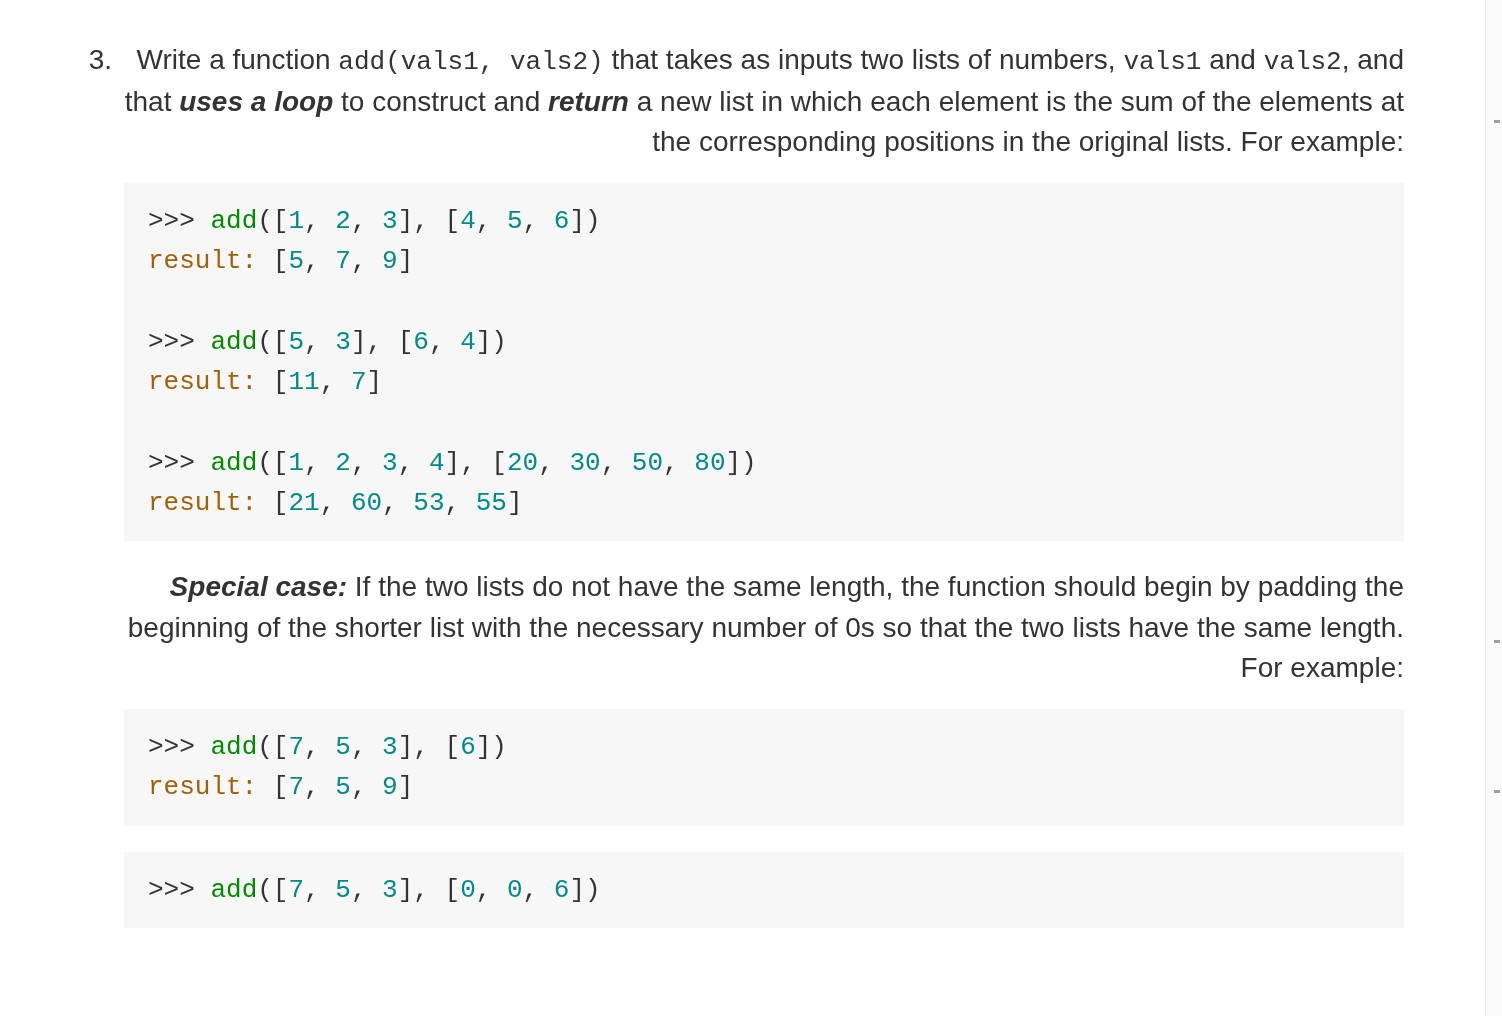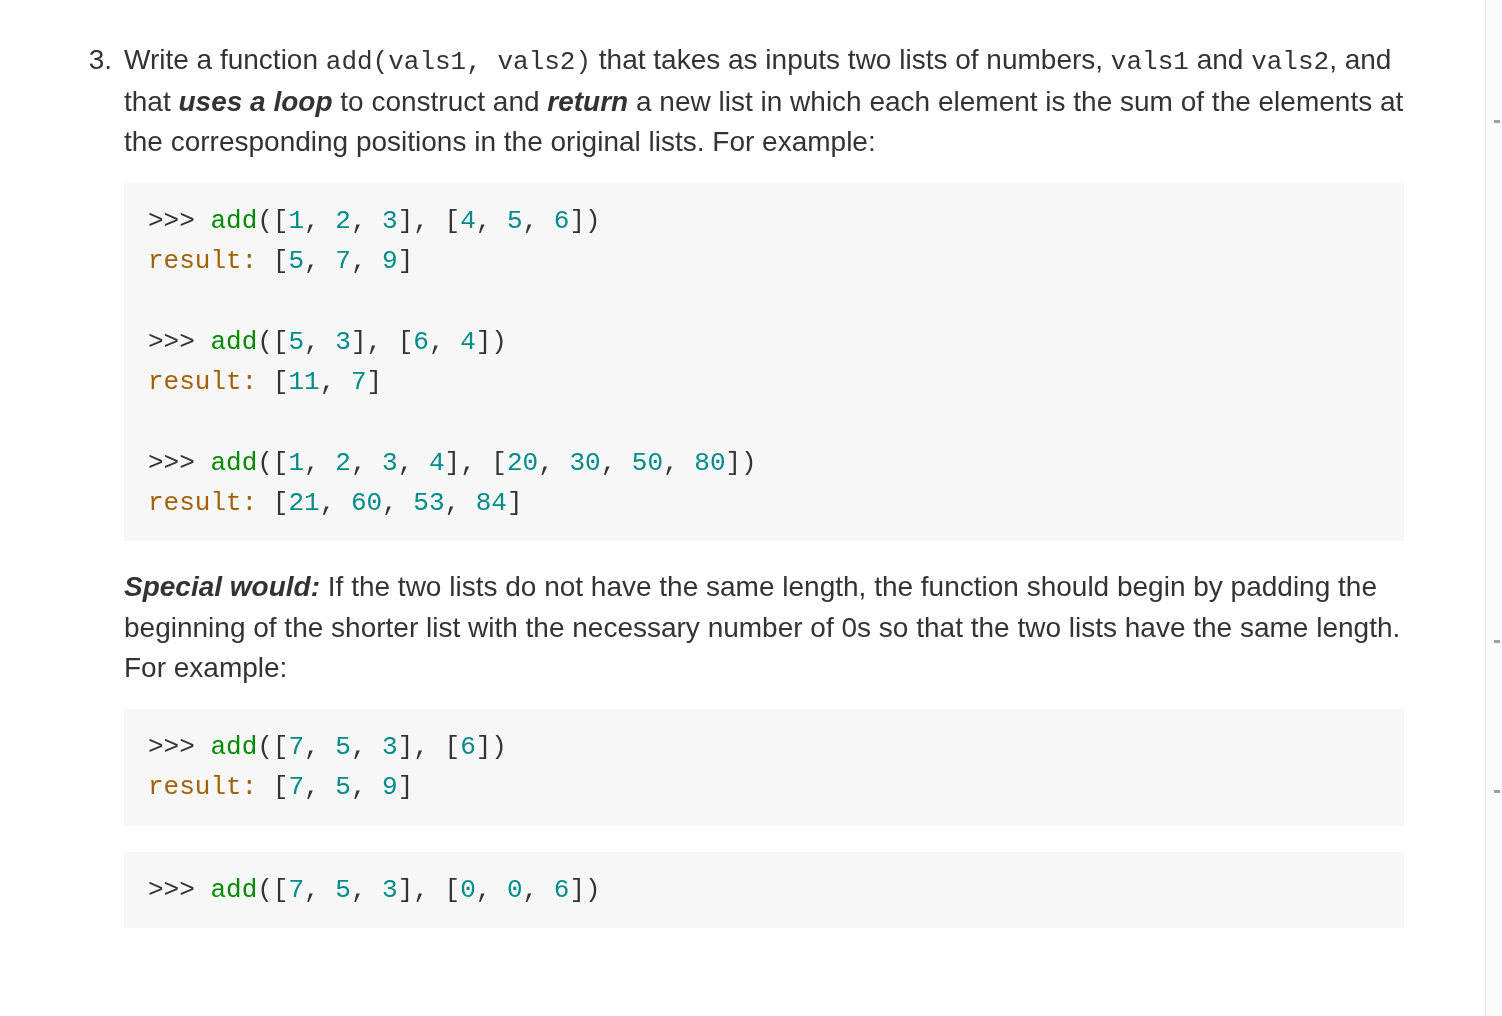--- a/index.html
+++ b/index.html
@@ -31,20 +31,21 @@
     text-align: right;
     padding-right: 12px;
   }
 
   .body-col {
     flex: 1 1 auto;
   }
 
   p {
     margin: 0 0 20px 0;
+    text-align: right;
   }
 
   code.inline, .mono {
     font-family: "Menlo", "Consolas", "Courier New", monospace;
     font-size: 26px;
   }
 
   pre.codeblock {
     background: #f7f7f7;
     margin: 0 0 26px 0;
@@ -93,24 +94,24 @@
         <span>Write a function </span><code class="inline">add(vals1, vals2)</code><span> that takes as inputs two lists of numbers, </span><code class="inline">vals1</code><span> and </span><code class="inline">vals2</code><span>, and that </span><strong><em>uses a loop</em></strong><span> to construct and </span><strong><em>return</em></strong><span> a new list in which each element is the sum of the elements at the corresponding positions in the original lists. For example:</span>
       </p>
 
       <pre class="codeblock"><span class="tok-p">&gt;&gt;&gt;</span> <span class="tok-kw">add</span><span class="tok-p">([</span><span class="tok-num">1</span><span class="tok-p">, </span><span class="tok-num">2</span><span class="tok-p">, </span><span class="tok-num">3</span><span class="tok-p">], [</span><span class="tok-num">4</span><span class="tok-p">, </span><span class="tok-num">5</span><span class="tok-p">, </span><span class="tok-num">6</span><span class="tok-p">])</span>
 <span class="tok-txt">result:</span><span class="tok-p"> [</span><span class="tok-num">5</span><span class="tok-p">, </span><span class="tok-num">7</span><span class="tok-p">, </span><span class="tok-num">9</span><span class="tok-p">]</span>
 
 <span class="tok-p">&gt;&gt;&gt;</span> <span class="tok-kw">add</span><span class="tok-p">([</span><span class="tok-num">5</span><span class="tok-p">, </span><span class="tok-num">3</span><span class="tok-p">], [</span><span class="tok-num">6</span><span class="tok-p">, </span><span class="tok-num">4</span><span class="tok-p">])</span>
 <span class="tok-txt">result:</span><span class="tok-p"> [</span><span class="tok-num">11</span><span class="tok-p">, </span><span class="tok-num">7</span><span class="tok-p">]</span>
 
 <span class="tok-p">&gt;&gt;&gt;</span> <span class="tok-kw">add</span><span class="tok-p">([</span><span class="tok-num">1</span><span class="tok-p">, </span><span class="tok-num">2</span><span class="tok-p">, </span><span class="tok-num">3</span><span class="tok-p">, </span><span class="tok-num">4</span><span class="tok-p">], [</span><span class="tok-num">20</span><span class="tok-p">, </span><span class="tok-num">30</span><span class="tok-p">, </span><span class="tok-num">50</span><span class="tok-p">, </span><span class="tok-num">80</span><span class="tok-p">])</span>
-<span class="tok-txt">result:</span><span class="tok-p"> [</span><span class="tok-num">21</span><span class="tok-p">, </span><span class="tok-num">60</span><span class="tok-p">, </span><span class="tok-num">53</span><span class="tok-p">, </span><span class="tok-num">84</span><span class="tok-p">]</span></pre>
+<span class="tok-txt">result:</span><span class="tok-p"> [</span><span class="tok-num">21</span><span class="tok-p">, </span><span class="tok-num">60</span><span class="tok-p">, </span><span class="tok-num">53</span><span class="tok-p">, </span><span class="tok-num">55</span><span class="tok-p">]</span></pre>
 
       <p>
-        <strong><em>Special would:</em></strong><span> If the two lists do not have the same length, the function should begin by padding the beginning of the shorter list with the necessary number of 0s so that the two lists have the same length. For example:</span>
+        <strong><em>Special case:</em></strong><span> If the two lists do not have the same length, the function should begin by padding the beginning of the shorter list with the necessary number of 0s so that the two lists have the same length. For example:</span>
       </p>
 
       <pre class="codeblock"><span class="tok-p">&gt;&gt;&gt;</span> <span class="tok-kw">add</span><span class="tok-p">([</span><span class="tok-num">7</span><span class="tok-p">, </span><span class="tok-num">5</span><span class="tok-p">, </span><span class="tok-num">3</span><span class="tok-p">], [</span><span class="tok-num">6</span><span class="tok-p">])</span>
 <span class="tok-txt">result:</span><span class="tok-p"> [</span><span class="tok-num">7</span><span class="tok-p">, </span><span class="tok-num">5</span><span class="tok-p">, </span><span class="tok-num">9</span><span class="tok-p">]</span></pre>
 
 
       <pre class="codeblock"><span class="tok-p">&gt;&gt;&gt;</span> <span class="tok-kw">add</span><span class="tok-p">([</span><span class="tok-num">7</span><span class="tok-p">, </span><span class="tok-num">5</span><span class="tok-p">, </span><span class="tok-num">3</span><span class="tok-p">], [</span><span class="tok-num">0</span><span class="tok-p">, </span><span class="tok-num">0</span><span class="tok-p">, </span><span class="tok-num">6</span><span class="tok-p">])</span></pre>
 
     </div>
   </div>

